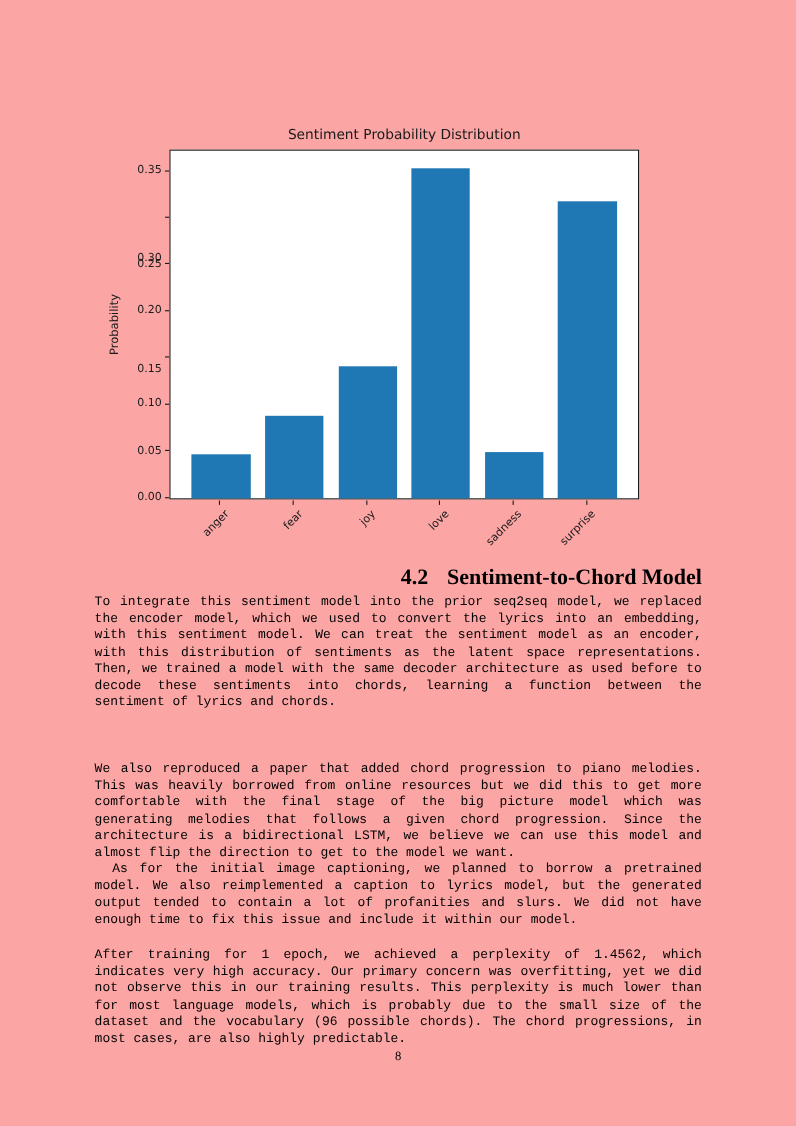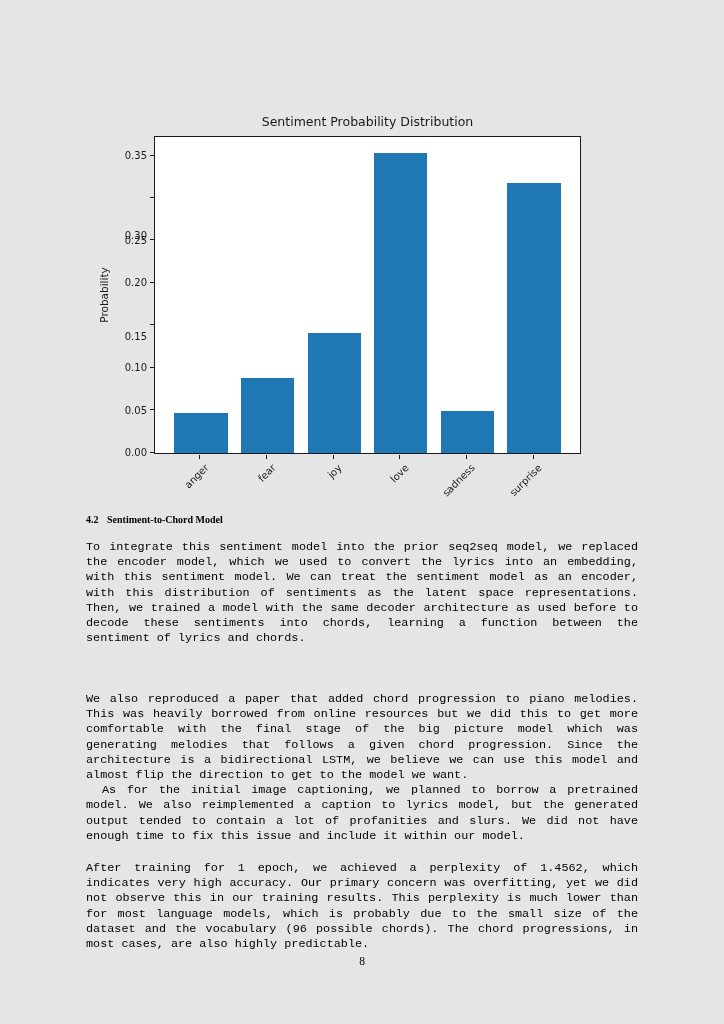--- a/index.html
+++ b/index.html
@@ -1,19 +1,19 @@
 <!DOCTYPE html>
 <html><head>
 <meta charset="utf-8">
 <style>
   * { box-sizing: border-box; }
   html, body { margin: 0; padding: 0; background: #ffffff; }
   .page {
     position: relative; width: 724px; height: 1024px;
-    background: #e5e5e5; color: #000;
+    background: #fca5a5; color: #000;
     font-family: "Liberation Serif", serif;
     overflow: hidden;
   }
 
   
   .chart-text { font-family: "DejaVu Sans", sans-serif; color: #1a1a1a; }
   .chart-title {
     position: absolute; left: 154px; top: 114px; width: 427px;
     text-align: center; font-size: 12.5px;
   }
@@ -38,21 +38,21 @@
     position: absolute; top: 7px; white-space: nowrap; font-size: 10px;
     transform: translateX(-100%) rotate(-45deg); transform-origin: 100% 0;
   }
 
   
   .text-block { position: absolute; left: 86px; width: 552px; }
   .body-text { font-size: 11.8px; line-height: 15.2px; text-align: justify; font-family: Liberation Mono, monospace; }
   .body-text p { margin: 0; }
   .body-text p.indent { text-indent: 16px; }
   h2.sec { font-size: 17.5px; font-weight: bold; margin: 0; }
-  h3.subsec { font-size: 10px; font-weight: bold; margin: 0; }
+  h3.subsec { font-size: 20px; font-weight: bold; margin: 0; text-align: right; }
   .sec-num { display: inline-block; margin-right: 0.85em; }
   .page-number { text-align: center; font-size: 11.5px; }
 </style>
 </head>
 <body>
 
 <div class="page">
 
   <div>
     <div class="chart-title chart-text">Sentiment Probability Distribution</div>

